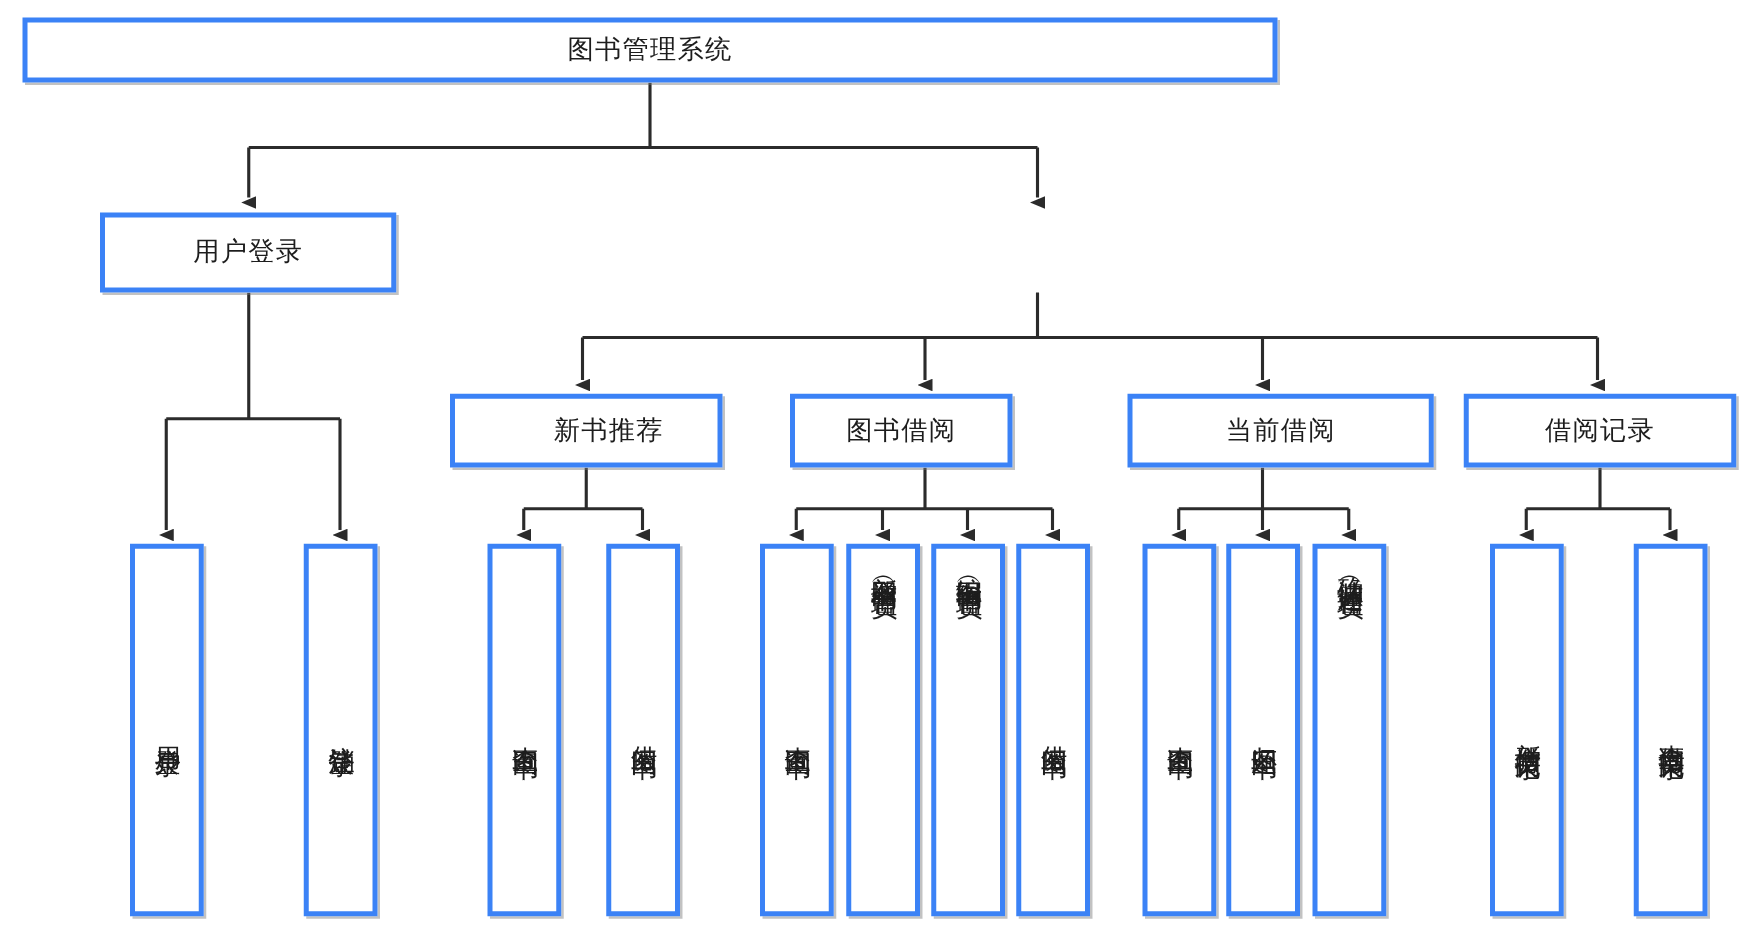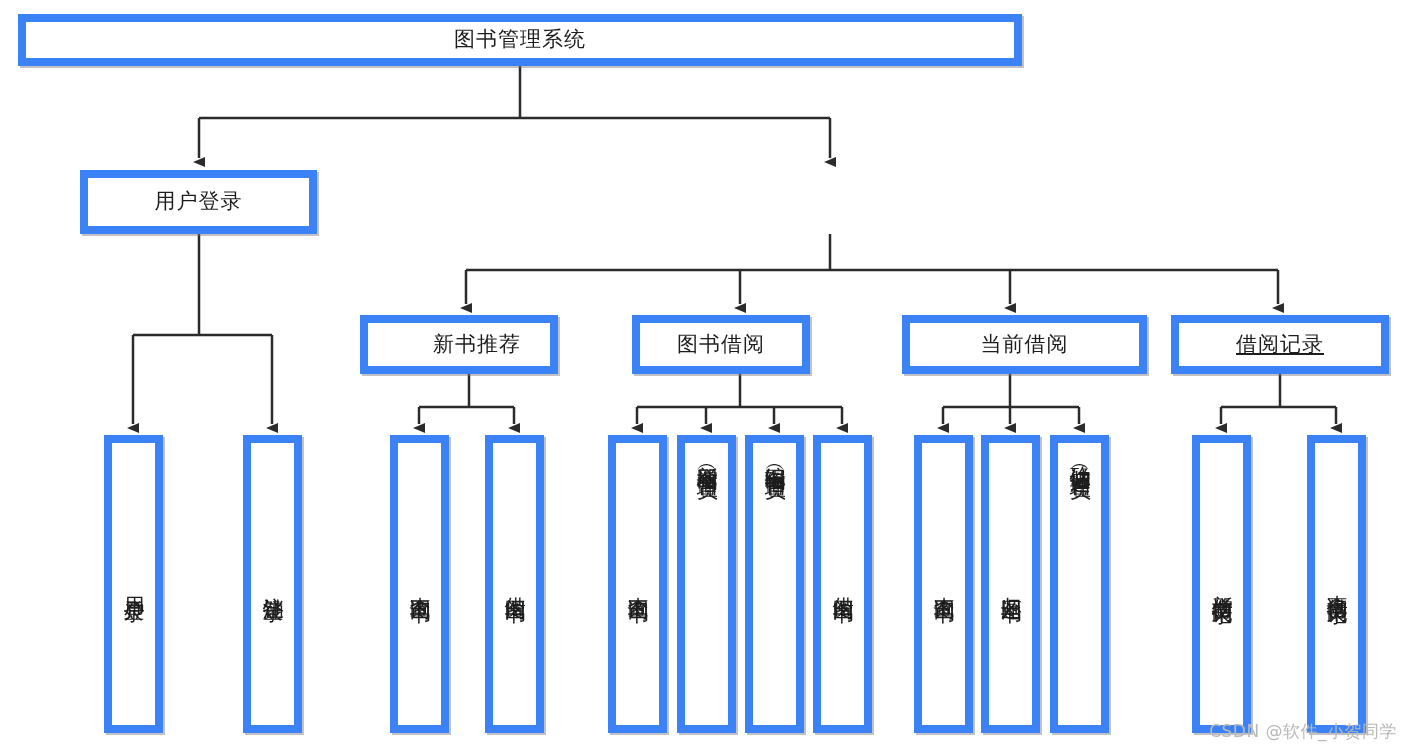--- a/index.html
+++ b/index.html
@@ -23,21 +23,21 @@
     left: 0;
     top: 0;
     width: 1405px;
     height: 747px;
     pointer-events: none;
   }
   .node {
     position: absolute;
     box-sizing: border-box;
     background: #ffffff;
-    border: 8px solid #3b82f6;
+    border: 4px solid #3b82f6;
     box-shadow: 2px 2px 0 rgba(120,120,120,0.45);
     display: flex;
     align-items: center;
     justify-content: center;
     color: #1d1d1d;
   }
   .node.horiz {
     font-size: 21px;
     letter-spacing: 1px;
     line-height: 1.1;
@@ -125,30 +125,30 @@
   </svg>
 
   <div class="node horiz" style="left:18px; top:14px; width:1004px; height:52px;">
     <span>图书管理系统</span>
   </div>
 
   <div class="node horiz" style="left:80px; top:170px; width:237px; height:64px;">
     <span>用户登录</span>
   </div>
 
-  <div class="node horiz" style="left:360px; top:315px; width:198px; height:59px;padding-left:36px;">
+  <div class="node horiz" style="left:360px; top:315px; width:218px; height:59px;padding-left:36px;">
     <span>新书推荐</span>
   </div>
   <div class="node horiz" style="left:632px; top:315px; width:178px; height:59px;">
     <span>图书借阅</span>
   </div>
   <div class="node horiz" style="left:902px; top:315px; width:245px; height:59px;">
     <span>当前借阅</span>
   </div>
-  <div class="node horiz" style="left:1171px; top:315px; width:218px; height:59px;text-decoration:underline;">
+  <div class="node horiz" style="left:1171px; top:315px; width:218px; height:59px;">
     <span>借阅记录</span>
   </div>
 
   <div class="node vert centered" style="left:104px; top:435px; width:59px; height:298px;">
     <span class="vlabel">用户登录</span>
   </div>
   <div class="node vert centered" style="left:243px; top:435px; width:59px; height:298px;">
     <span class="vlabel">注销登录</span>
   </div>
 
@@ -182,15 +182,14 @@
     <span class="vlabel">确认归还（管理员）</span>
   </div>
 
   <div class="node vert centered" style="left:1192px; top:435px; width:59px; height:298px;">
     <span class="vlabel">新增借阅记录</span>
   </div>
   <div class="node vert centered" style="left:1307px; top:435px; width:59px; height:298px;">
     <span class="vlabel">查询借阅记录</span>
   </div>
 
-  <div id="watermark">CSDN @软件_小贺同学</div>
 
 </div>
 
 </body></html>

